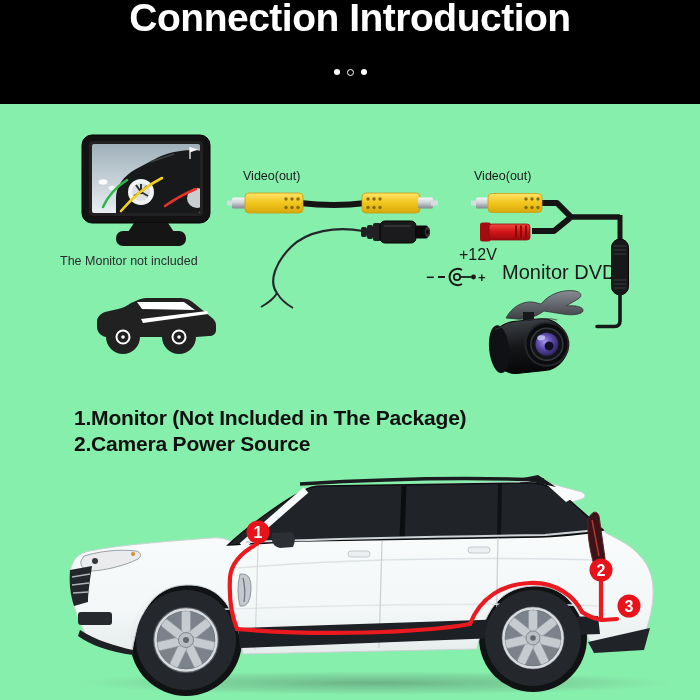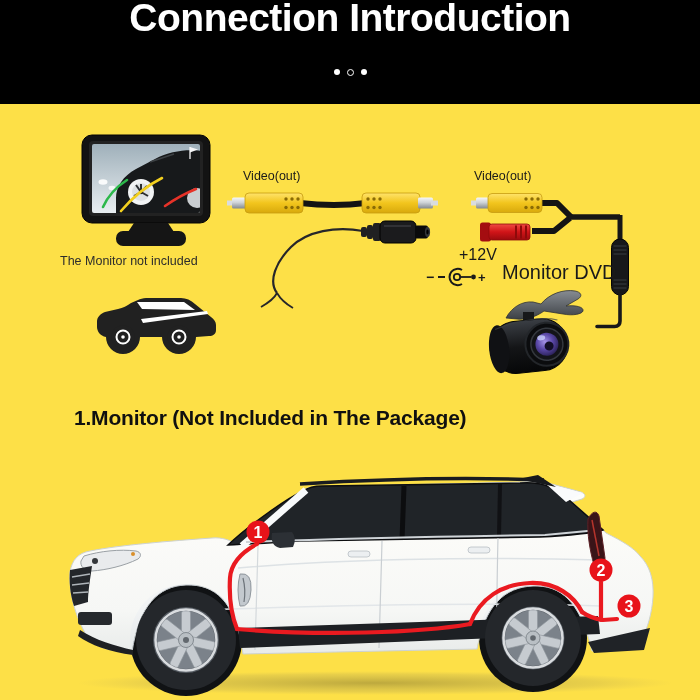--- a/index.html
+++ b/index.html
@@ -1,16 +1,16 @@
 <!DOCTYPE html>
 <html><head>
 <meta charset="utf-8">
 <style>
   html,body{margin:0;padding:0;background:#ffffff;}
-  #stage{position:relative;width:700px;height:700px;background:#fde047;overflow:hidden;
+  #stage{position:relative;width:700px;height:700px;background:#86efac;overflow:hidden;
          font-family:"Liberation Sans",sans-serif;}
   
   .hdr{position:absolute;left:0;top:0;width:700px;height:104px;background:#000;}
   .hdr-title{position:absolute;left:0;top:-4px;width:700px;text-align:center;
              color:#fff;font-size:39px;font-weight:700;letter-spacing:-0.5px;
              font-family:"Liberation Sans",sans-serif;}
   .dots{position:absolute;left:0;top:69px;width:700px;display:flex;justify-content:center;gap:7px;}
   .dot{width:6px;height:6px;border-radius:50%;background:#fff;}
   .dot.hollow{background:transparent;border:1.5px solid #fff;width:5px;height:5px;}
   
@@ -369,15 +369,16 @@
   <div class="lbl" style="left:243px;top:169px;font-size:12.5px;">Video(out)</div>
 
   <div class="lbl" style="left:474px;top:169px;font-size:12.5px;">Video(out)</div>
 
   <div class="lbl" style="left:459px;top:246px;font-size:16px;">+12V</div>
 
   <div class="lbl" style="left:502px;top:261px;font-size:20px;">Monitor DVD</div>
 
   <ul class="legend">
     <li>1.Monitor (Not Included in The Package)</li>
+    <li>2.Camera Power Source</li>
   </ul>
 
 </div>
 
 </body></html>

